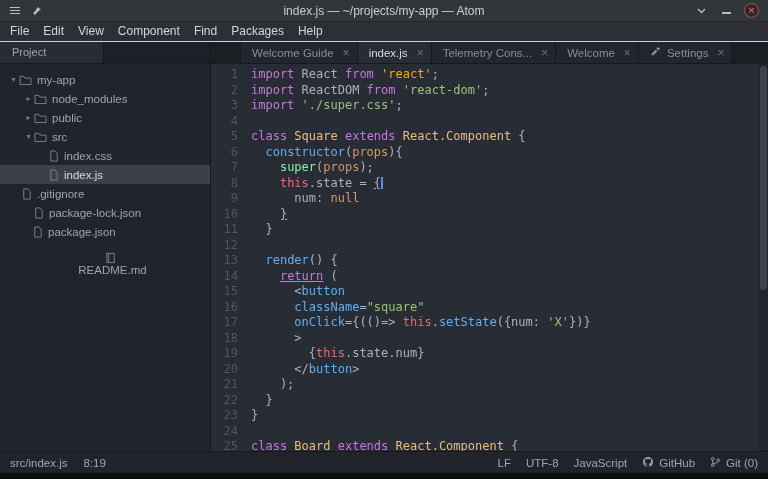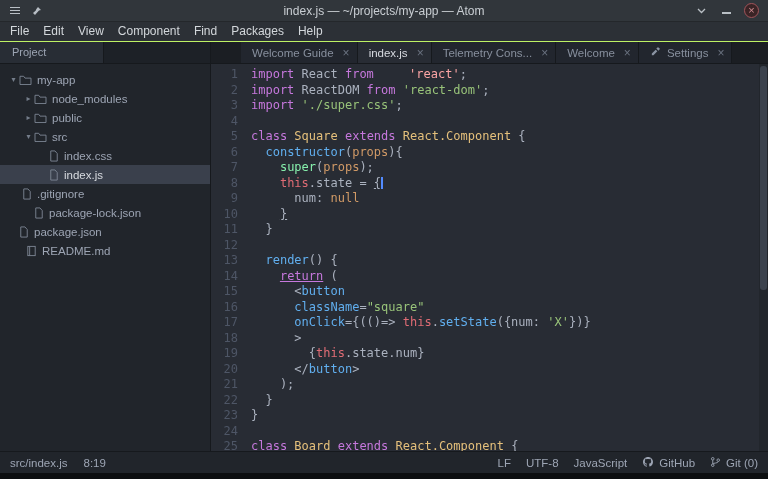--- a/index.html
+++ b/index.html
@@ -182,30 +182,30 @@
           </div>
           <div class="tree-item" style="padding-left: 23px;">
             <span class="chev"></span>
             <span class="ticon">
               <svg width="10" height="12" viewBox="0 0 10 13">
                 <path d="M1.5 1h4.5l2.5 2.8V12h-7z" fill="none" stroke="#7d8694" stroke-width="1"></path>
               </svg>
             </span>
             <span class="tlabel">package-lock.json</span>
           </div>
-          <div class="tree-item" style="padding-left: 8px;">
+          <div class="tree-item" style="padding-left: 22px;">
             <span class="chev"></span>
             <span class="ticon">
               <svg width="10" height="12" viewBox="0 0 10 13">
                 <path d="M1.5 1h4.5l2.5 2.8V12h-7z" fill="none" stroke="#7d8694" stroke-width="1"></path>
               </svg>
             </span>
             <span class="tlabel">package.json</span>
           </div>
-          <div class="tree-item" style="padding-left: 15px;">
+          <div class="tree-item" style="padding-left: 15px; flex-direction: column;">
             <span class="chev"></span>
             <span class="ticon">
               <svg width="11" height="12" viewBox="0 0 11 13">
                 <g fill="none" stroke="#7d8694" stroke-width="1">
                   <rect x="1.5" y="1.5" width="8" height="10"></rect>
                   <path d="M3.5 1.5v10"></path>
                 </g>
               </svg>
             </span>
             <span class="tlabel">README.md</span>
@@ -237,21 +237,21 @@
                 <path d="M10.6 3.1c0 .3-.1.6-.2.8L9.2 5.1 6.9 2.8 8 1.7c1-.5 2.6.3 2.6 1.4zM2 8.2l4.2-4.2 1.8 1.8L3.8 10H2V8.2z" fill="#8a93a2"></path>
               </svg></span>
             <span class="tab-label">Settings</span>
             <span class="tab-close">×</span>
           </div>
         </div>
       <div class="editor">
         <div id="code">
             <div class="code-row">
               <span class="ln">1</span>
-              <span class="cl"><span style="color: rgb(198, 120, 221);">import</span><span style="color: rgb(171, 178, 191);"> React </span><span style="color: rgb(198, 120, 221);">from</span><span style="color: rgb(171, 178, 191);"> </span><span style="color: #fca5a5; margin-left: 28px;">'react'</span><span style="color: rgb(171, 178, 191);">;</span></span>
+              <span class="cl"><span style="color: rgb(198, 120, 221);">import</span><span style="color: rgb(171, 178, 191);"> React </span><span style="color: rgb(198, 120, 221);">from</span><span style="color: rgb(171, 178, 191);"> </span><span style="color: #eab308;">'react'</span><span style="color: rgb(171, 178, 191);">;</span></span>
             </div>
             <div class="code-row">
               <span class="ln">2</span>
               <span class="cl"><span style="color: rgb(198, 120, 221);">import</span><span style="color: rgb(171, 178, 191);"> ReactDOM </span><span style="color: rgb(198, 120, 221);">from</span><span style="color: rgb(171, 178, 191);"> </span><span style="color: rgb(152, 195, 121);">'react-dom'</span><span style="color: rgb(171, 178, 191);">;</span></span>
             </div>
             <div class="code-row">
               <span class="ln">3</span>
               <span class="cl"><span style="color: rgb(198, 120, 221);">import</span><span style="color: rgb(171, 178, 191);"> </span><span style="color: rgb(152, 195, 121);">'./super.css'</span><span style="color: rgb(171, 178, 191);">;</span></span>
             </div>
             <div class="code-row">

